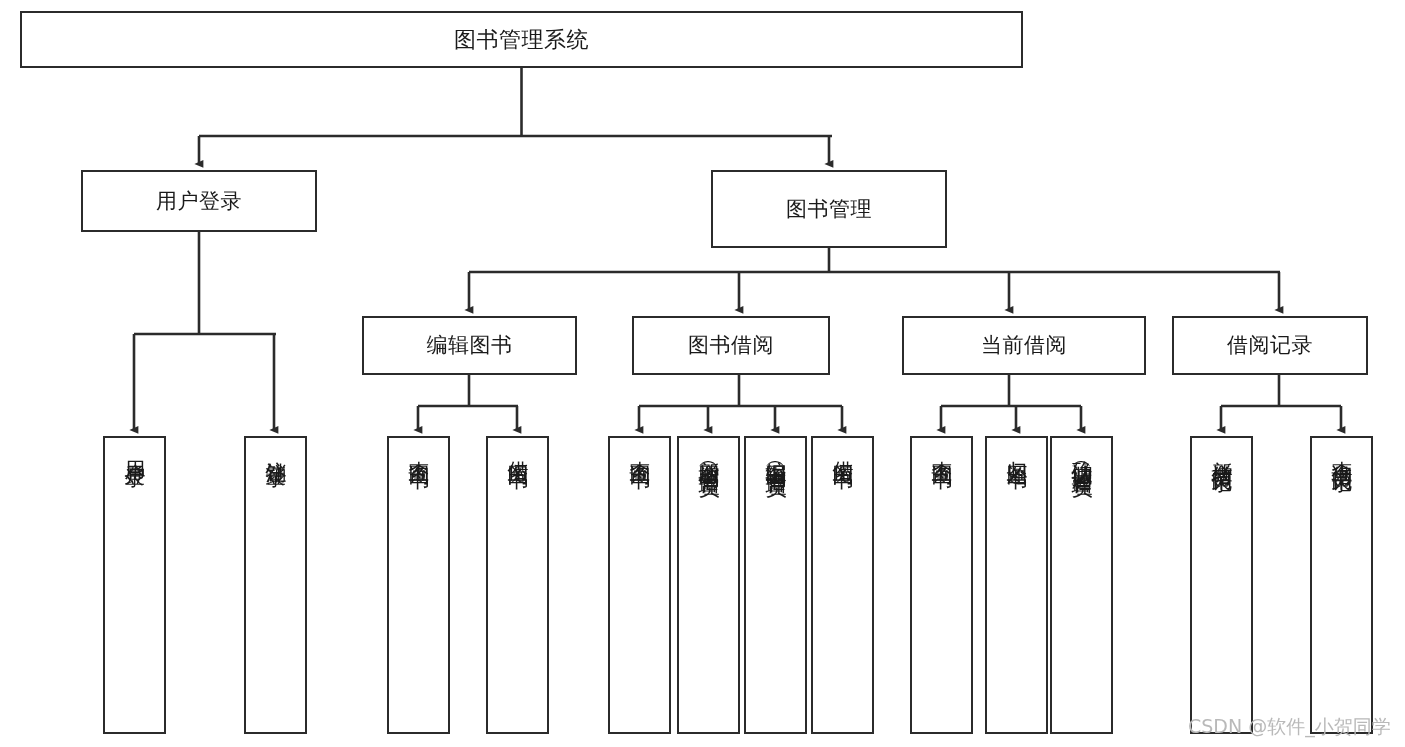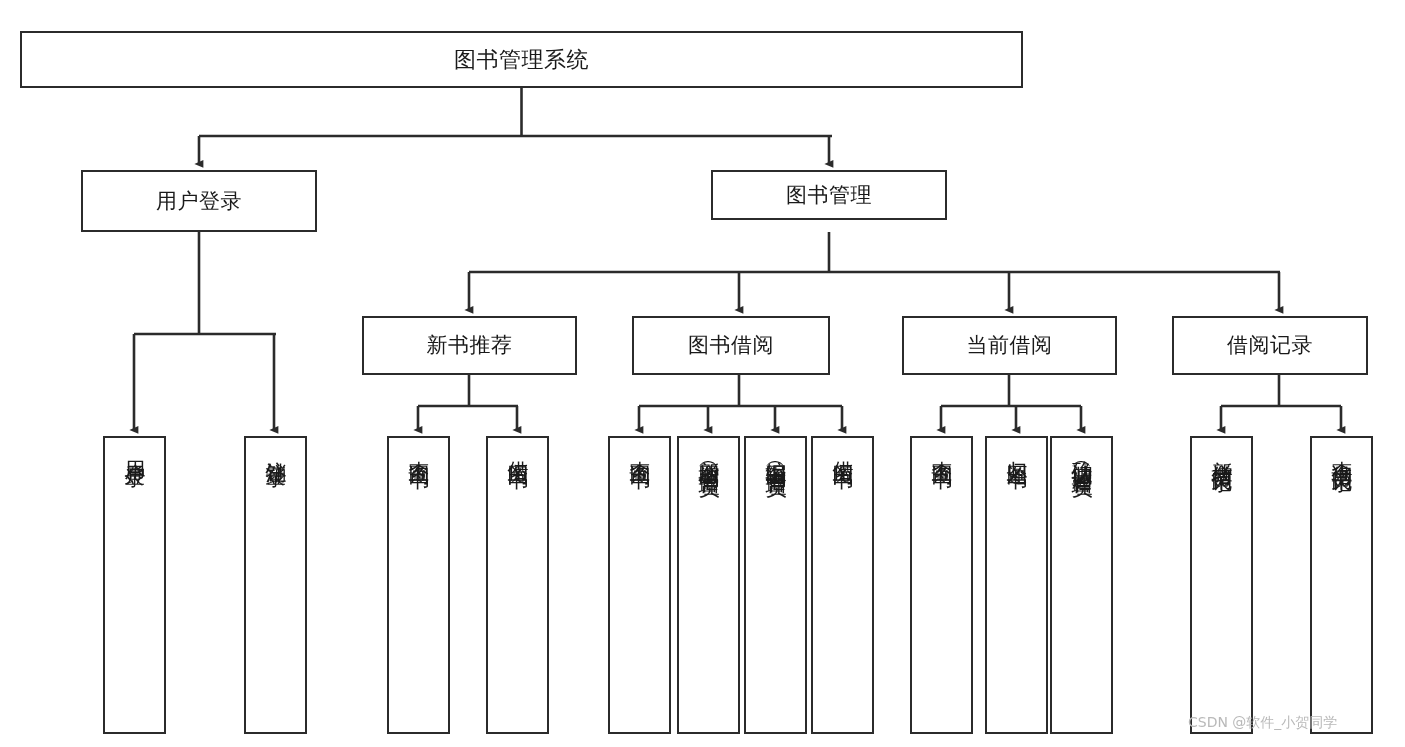--- a/index.html
+++ b/index.html
@@ -55,21 +55,21 @@
   .node.v .label {
     writing-mode: vertical-rl;
     text-orientation: upright;
     font-size: 21px;
     letter-spacing: 2.5px;
     line-height: 1;
   }
   .watermark {
     position: absolute;
     color: #b9b9b9;
-    font-size: 14px;
+    font-size: 19px;
     white-space: nowrap;
     z-index: 5;
     pointer-events: none;
     font-family: "DejaVu Sans", "Liberation Sans", sans-serif;
   }
 </style>
 </head>
 <body>
 
 <div id="canvas">
@@ -117,41 +117,41 @@
       <path d="M1016,406 L1016,430" marker-end="url(#arrowhead)"></path>
       <path d="M1081,406 L1081,430" marker-end="url(#arrowhead)"></path>
 
       <path d="M1279,375 L1279,406"></path>
       <path d="M1221,406 L1341,406"></path>
       <path d="M1221,406 L1221,430" marker-end="url(#arrowhead)"></path>
       <path d="M1341,406 L1341,430" marker-end="url(#arrowhead)"></path>
     </g>
   </svg>
 
-  <div class="node title h" style="left:20px; top:11px; width:1003px; height:57px;margin-top:20px;">
+  <div class="node title h" style="left:20px; top:11px; width:1003px; height:57px;">
     <span class="label">图书管理系统</span>
   </div>
 
   <div class="node h" style="left:81px; top:170px; width:236px; height:62px;">
     <span class="label">用户登录</span>
   </div>
 
-  <div class="node h" style="left:711px; top:170px; width:236px; height:50px;">
+  <div class="node h" style="left:711px; top:170px; width:236px; height:78px;">
     <span class="label">图书管理</span>
   </div>
 
   <div class="node h" style="left:362px; top:316px; width:215px; height:59px;">
-    <span class="label">新书推荐</span>
+    <span class="label">编辑图书</span>
   </div>
 
   <div class="node h" style="left:632px; top:316px; width:198px; height:59px;">
     <span class="label">图书借阅</span>
   </div>
 
-  <div class="node h" style="left:902px; top:316px; width:215px; height:59px;">
+  <div class="node h" style="left:902px; top:316px; width:244px; height:59px;">
     <span class="label">当前借阅</span>
   </div>
 
   <div class="node h" style="left:1172px; top:316px; width:196px; height:59px;">
     <span class="label">借阅记录</span>
   </div>
 
   <div class="node v" style="left:103px; top:436px; width:63px; height:298px;">
     <span class="label">用户登录</span>
   </div>

